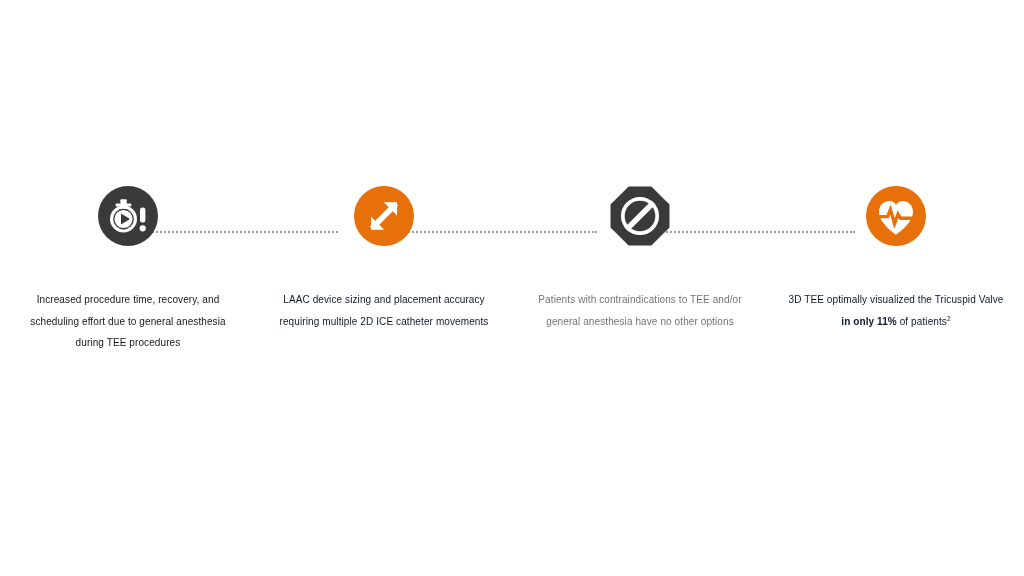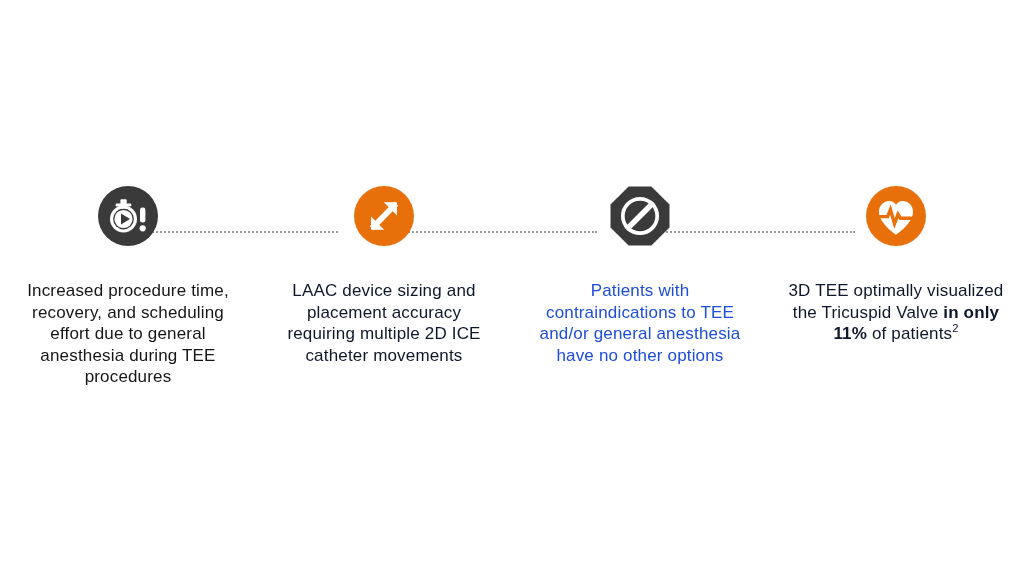--- a/index.html
+++ b/index.html
@@ -63,24 +63,24 @@
     width: 62px;
     height: 62px;
     display: flex;
     align-items: center;
     justify-content: center;
     z-index: 2;
   }
   .badge svg { display: block; }
 
   .caption {
-    margin-top: 33px;
+    margin-top: 42px;
     width: 218px;
     text-align: center;
-    font-size: 17px;
+    font-size: 10px;
     line-height: 21.5px;
     color: #161616;
     letter-spacing: 0.01em;
   }
   .caption b { font-weight: bold; }
   .caption sup {
     font-size: 0.66em;
     vertical-align: super;
     line-height: 0;
   }
@@ -136,21 +136,21 @@
     </div>
 
     <div class="step">
       <div class="badge">
         <svg width="62" height="62" viewBox="0 0 62 62">
           <path d="M19.6 1.5 H42.4 L60.5 19.6 V42.4 L42.4 60.5 H19.6 L1.5 42.4 V19.6 Z" fill="#3a3a3a"></path>
           <circle cx="31" cy="31" r="17.2" fill="none" stroke="#ffffff" stroke-width="3.7"></circle>
           <rect x="28.3" y="11.9" width="5.4" height="38.2" transform="rotate(45 31 31)" fill="#ffffff"></rect>
         </svg>
       </div>
-      <div class="caption" style="color: #1d4ed8;"><span>Patients with contraindications to TEE and/or general anesthesia have no other options</span></div>
+      <div class="caption" style="color: #737373;"><span>Patients with contraindications to TEE and/or general anesthesia have no other options</span></div>
     </div>
 
     <div class="step">
       <div class="badge">
         <svg width="62" height="62" viewBox="0 0 62 62">
           <circle cx="31" cy="31" r="30" fill="#e8700a"></circle>
           <path d="M31 49.6
                    C 31 49.6 14.0 38.4 14.0 26.9
                    C 14.0 20.2 18.9 16.0 24.2 16.0
                    C 27.8 16.0 29.8 18.0 31 19.8

